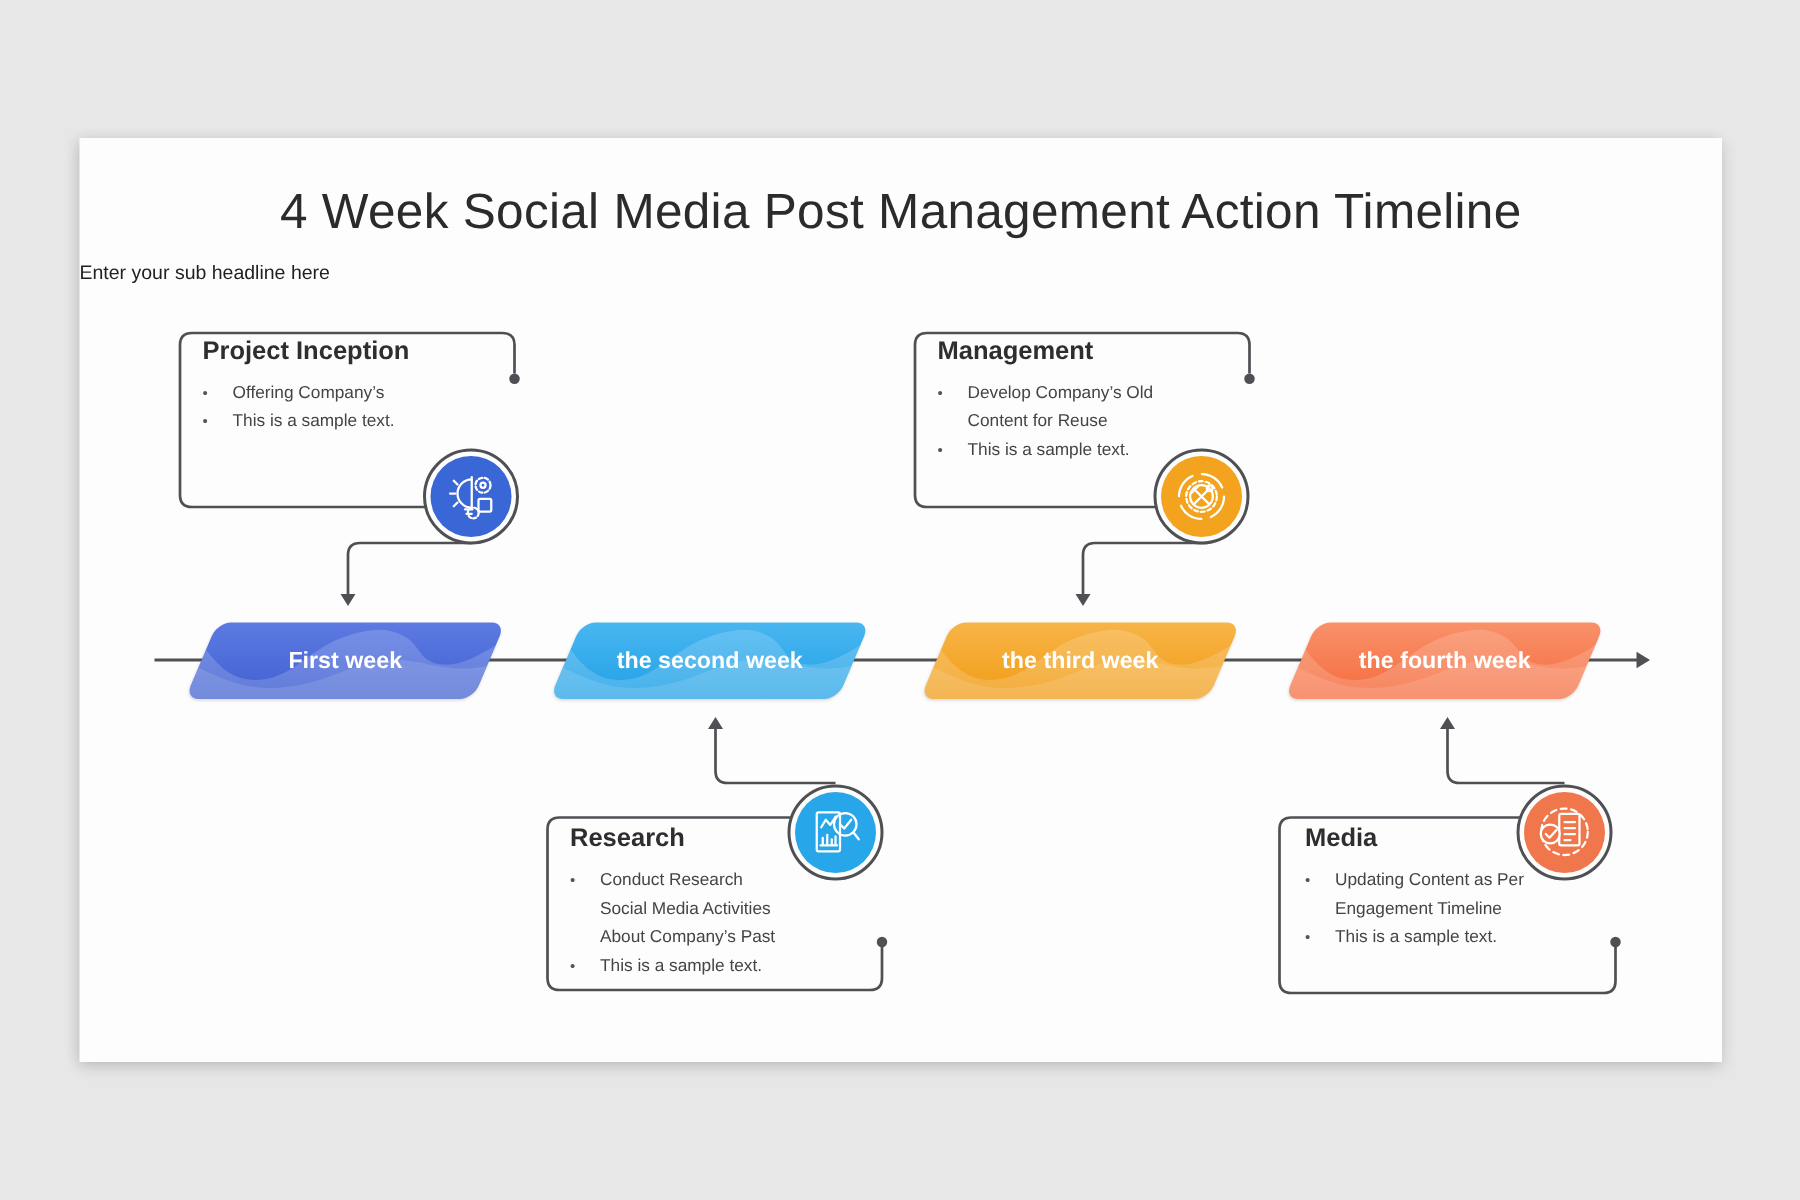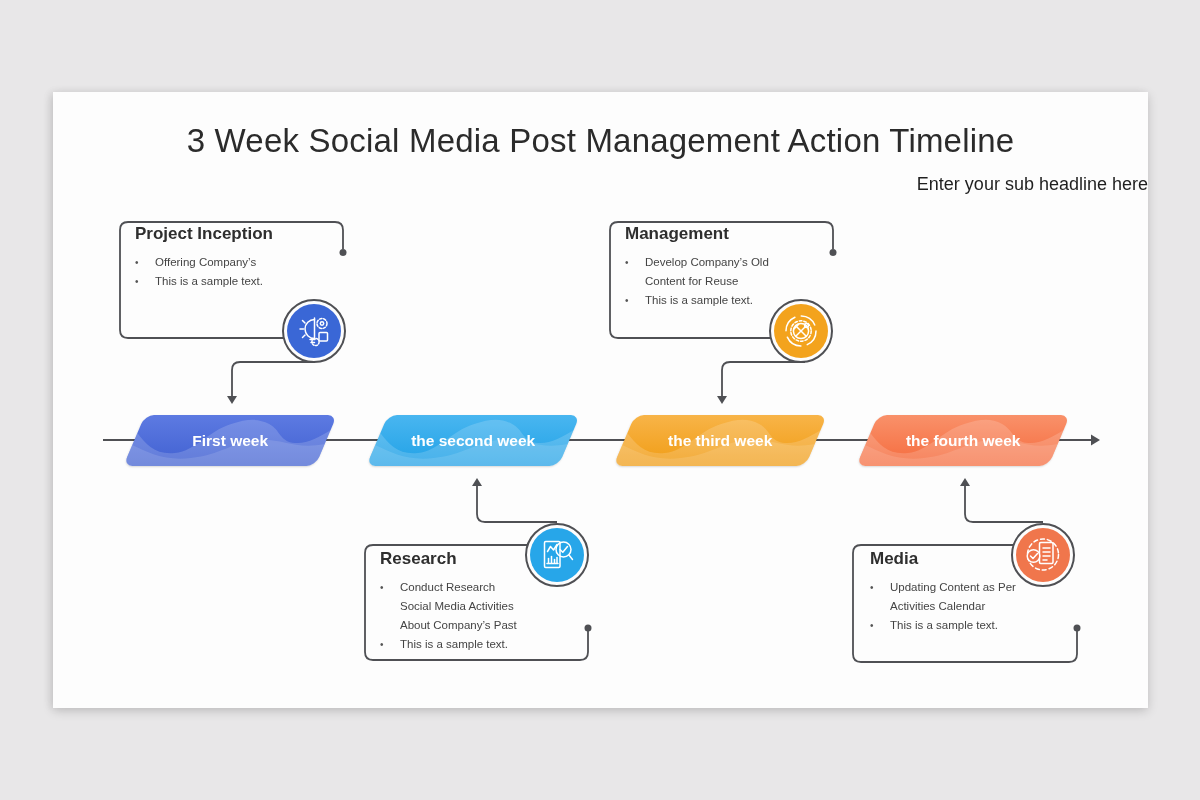--- a/index.html
+++ b/index.html
@@ -15,21 +15,21 @@
     background:#fdfdfd;
     box-shadow:0 3px 10px rgba(0,0,0,.16), -3px 0 8px rgba(0,0,0,.06);
   }
   .title {
     position:absolute; left:0; top:30px; width:100%;
     text-align:center; font-size:33px; font-weight:500; color:#2b2b2b;
     letter-spacing:.2px;
   }
   .subtitle {
     position:absolute; left:0; top:82px; width:100%;
-    text-align:right; font-size:18px; color:#1f1f1f;
+    text-align:left; font-size:13px; color:#1f1f1f;
   }
   svg.lines { position:absolute; left:0; top:0; z-index:1; }
   .lines path.ln { fill:none; stroke:#4f5054; stroke-width:1.8px; }
   .lines line { stroke:#4f5054; stroke-width:2px; }
   .lines .dot, .lines .ah { fill:#4f5054; stroke:none; }
 
   
   .week {
     position:absolute; top:323px; width:192px; height:51px;
     transform:skewX(-23deg); transform-origin:0 0;
@@ -65,21 +65,21 @@
     position:absolute; left:3px; top:3px; width:54px; height:54px;
     border-radius:50%;
   }
   .icircle svg { position:absolute; left:1px; top:1px; }
 </style>
 </head>
 <body>
 
 <div class="slide">
 
-  <div class="title">3 Week Social Media Post Management Action Timeline</div>
+  <div class="title">4 Week Social Media Post Management Action Timeline</div>
   <div class="subtitle">Enter your sub headline here</div>
 
   <svg class="lines" width="1095" height="616" viewBox="0 0 1095 616">
 
     <line x1="50" y1="348" x2="1040" y2="348"></line>
     <polygon class="ah" points="1038,342.5 1038,353.5 1047,348"></polygon>
 
     <path class="ln" d="M290 157 V138 Q290 130 282 130 H75 Q67 130 67 138 V238 Q67 246 75 246 H261"></path>
     <circle class="dot" cx="290" cy="160.5" r="3.5"></circle>
 
@@ -190,21 +190,21 @@
 
   <div class="callout" style="left:817px;top:456px">
     <div class="c-title">Media</div>
     <div class="c-bullets">
       <div class="bl">
           <span class="bd">•</span>
           <span>Updating Content as Per</span>
         </div>
       <div class="bl">
           <span class="bd hid">•</span>
-          <span>Activities Calendar</span>
+          <span>Engagement Timeline</span>
         </div>
       <div class="bl">
           <span class="bd">•</span>
           <span>This is a sample text.</span>
         </div>
     </div>
   </div>
 
   <div class="ring" style="left:229px;top:207px">
     <div class="icircle" style="background:#3a67d6">

